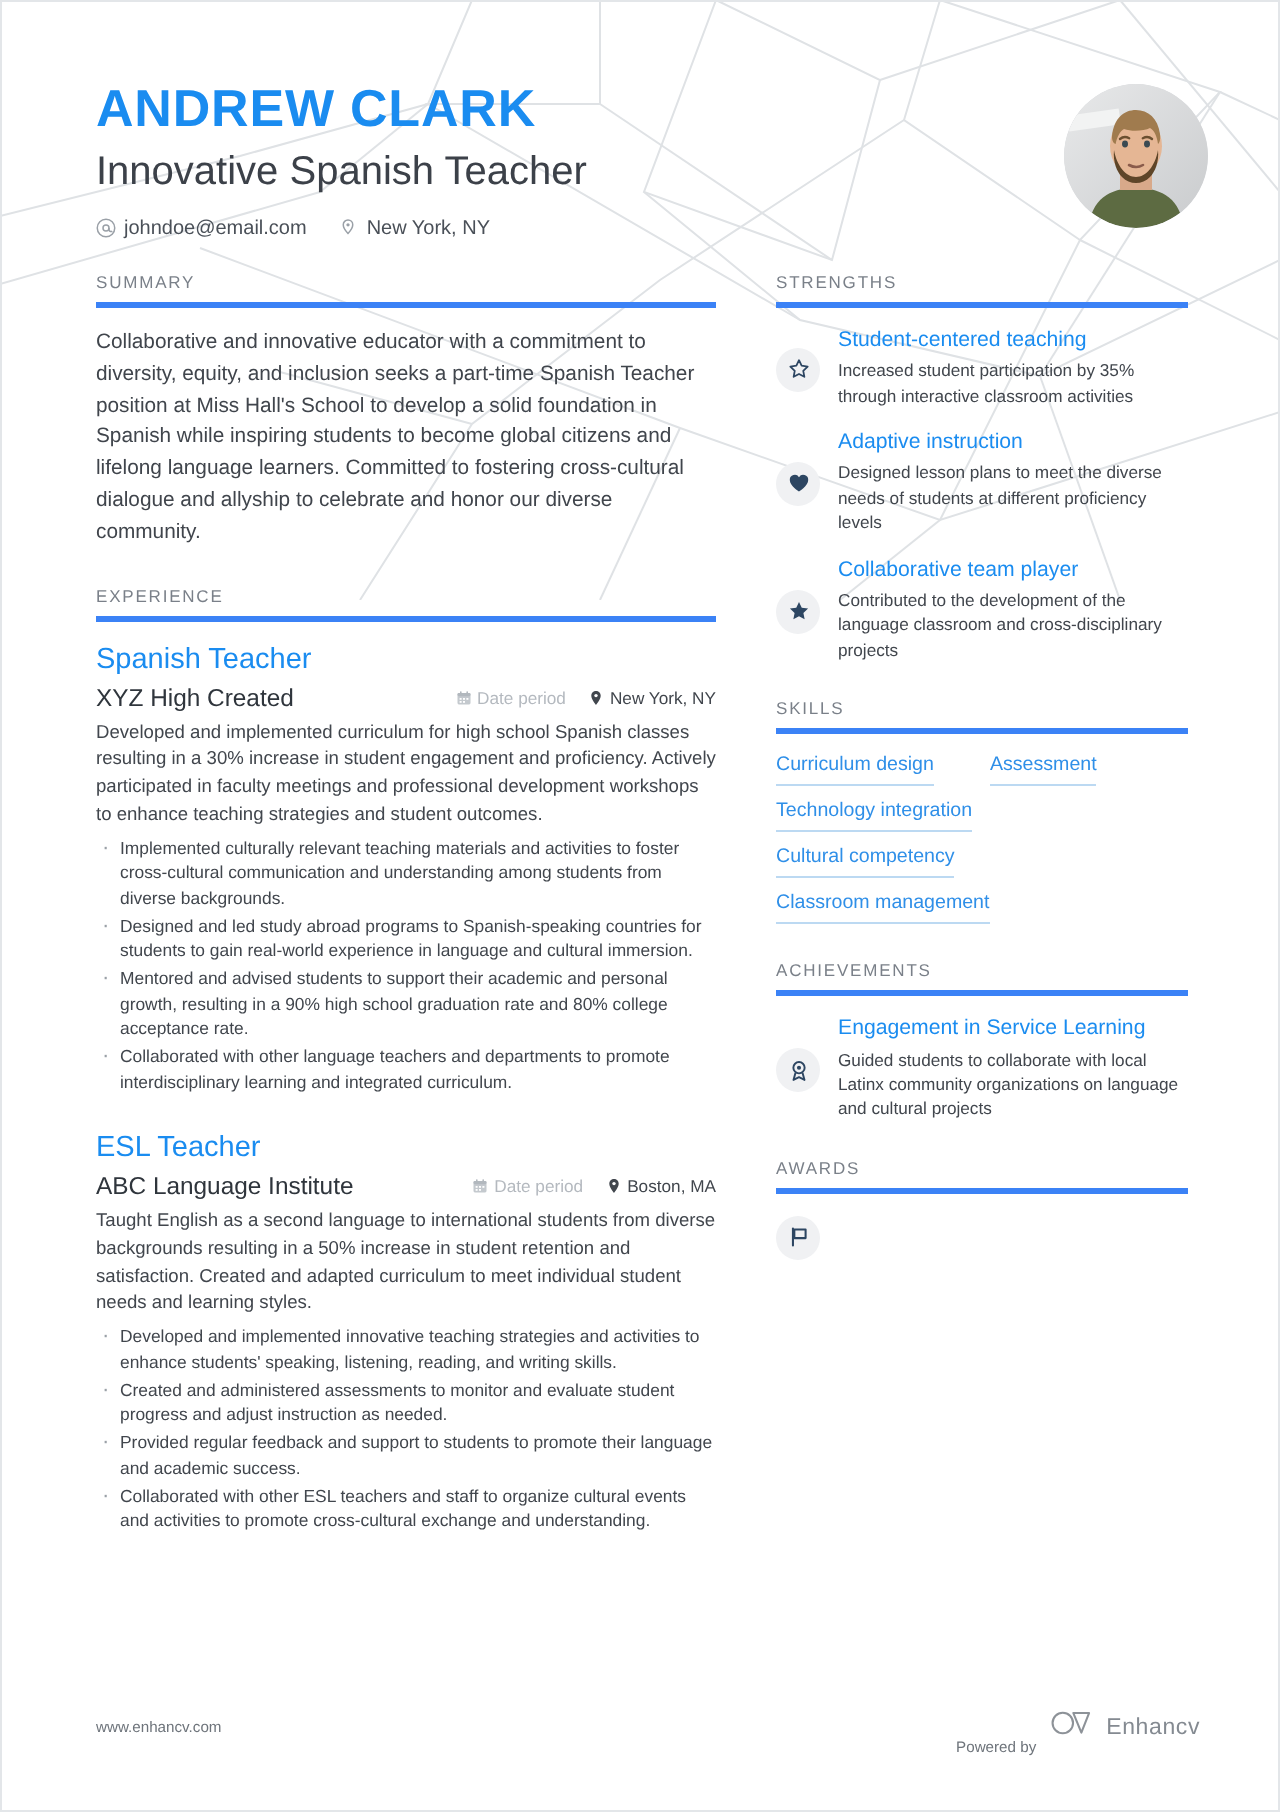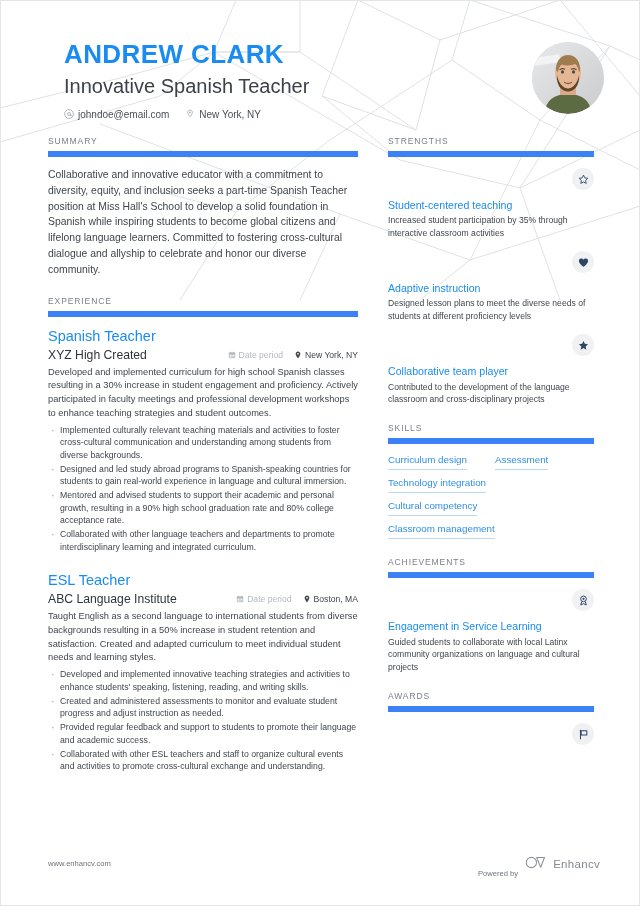--- a/index.html
+++ b/index.html
@@ -24,21 +24,21 @@
   }
   .bg-decor {
     position: absolute; top: 0; left: 0;
     width: 640px; height: 300px;
     z-index: 0;
   }
 
   
   .header {
     position: absolute;
-    top: 40px; left: 64px;
+    top: 40px; left: 48px;
     width: 560px;
     z-index: 5;
   }
   .name {
     font-size: 26px;
     font-weight: bold;
     letter-spacing: 0.4px;
     color: #1a8cf0;
     line-height: 1.15;
   }
@@ -88,21 +88,21 @@
     width: 206px;
     z-index: 5;
   }
 
   .sec-title {
     font-size: 8.5px;
     letter-spacing: 0.9px;
     color: #7a8089;
     text-transform: uppercase;
     padding-bottom: 5px;
-    border-bottom: 6px solid #3b82f6;
+    border-bottom: 3px solid #3b82f6;
     margin-bottom: 10px;
   }
   .section { margin-bottom: 18px; }
 
   .summary-text {
     font-size: 10.4px;
     line-height: 1.52;
     color: #40454c;
   }
 
@@ -161,22 +161,21 @@
     left: 3px; top: -1px;
     color: #9aa0a7;
     font-size: 11px;
   }
 
   
   .entry {
     display: flex;
     gap: 9px;
     margin-bottom: 11px;
-    align-items: flex-end;
-    flex-direction: column;
+    align-items: center;
   }
   .ic-circle {
     flex: 0 0 auto;
     width: 22px; height: 22px;
     border-radius: 50%;
     background: #f0f1f3;
     display: flex;
     align-items: center;
     justify-content: center;
     margin-top: 1px;

